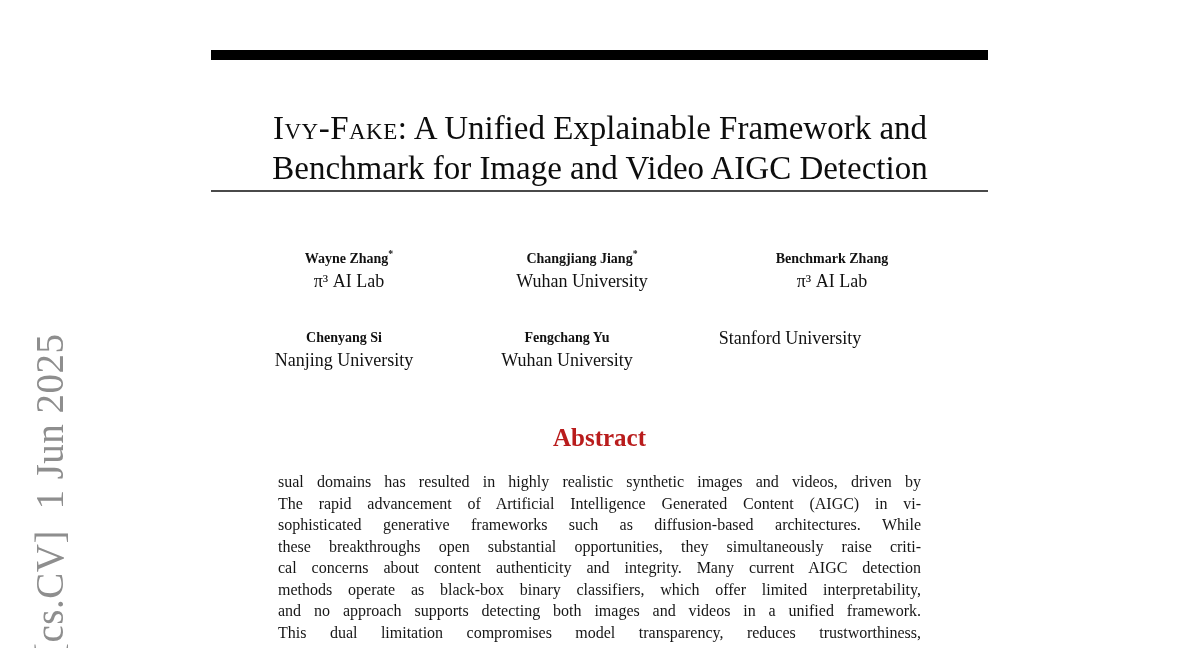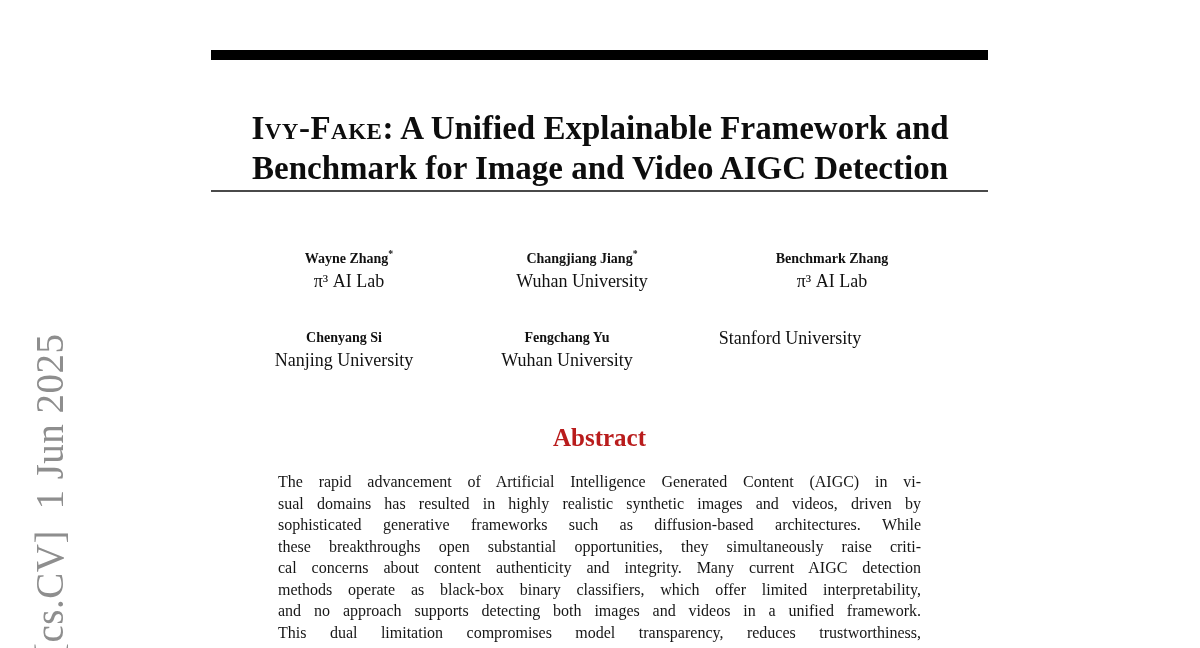--- a/index.html
+++ b/index.html
@@ -28,21 +28,21 @@
 
   
   .paper-title {
     position: absolute;
     left: 181px;
     top: 86px;
     width: 838px;
     text-align: center;
     font-size: 33px;
     line-height: 40px;
-    font-weight: bold;
+    font-weight: normal;
     color: #0d0d0d;
   }
   .paper-title .sc {
     font-variant: small-caps;
     letter-spacing: 0.5px;
   }
 
   
   .mid-rule {
     position: absolute;
@@ -153,21 +153,21 @@
   <div class="author-affil">Wuhan University</div>
 </div>
 
 <div class="author-cell" style="left:670px; top:327px;">
   <div class="author-affil">Stanford University</div>
 </div>
 
 <div class="abstract-heading">Abstract</div>
 
 <div class="abstract-body">
+  <div class="abstract-line">sual domains has resulted in highly realistic synthetic images and videos, driven by</div>
   <div class="abstract-line">The rapid advancement of Artificial Intelligence Generated Content (AIGC) in vi-</div>
-  <div class="abstract-line">sual domains has resulted in highly realistic synthetic images and videos, driven by</div>
   <div class="abstract-line">sophisticated generative frameworks such as diffusion-based architectures. While</div>
   <div class="abstract-line">these breakthroughs open substantial opportunities, they simultaneously raise criti-</div>
   <div class="abstract-line">cal concerns about content authenticity and integrity. Many current AIGC detection</div>
   <div class="abstract-line">methods operate as black-box binary classifiers, which offer limited interpretability,</div>
   <div class="abstract-line">and no approach supports detecting both images and videos in a unified framework.</div>
   <div class="abstract-line">This dual limitation compromises model transparency, reduces trustworthiness,</div>
 </div>
 
 </body></html>

